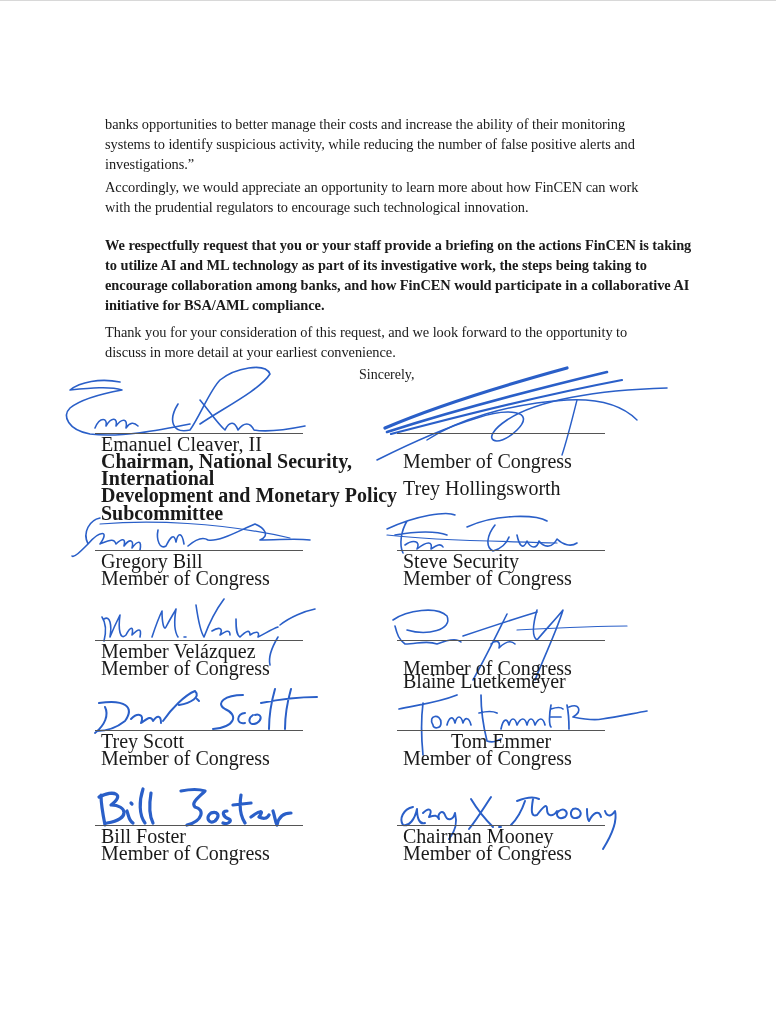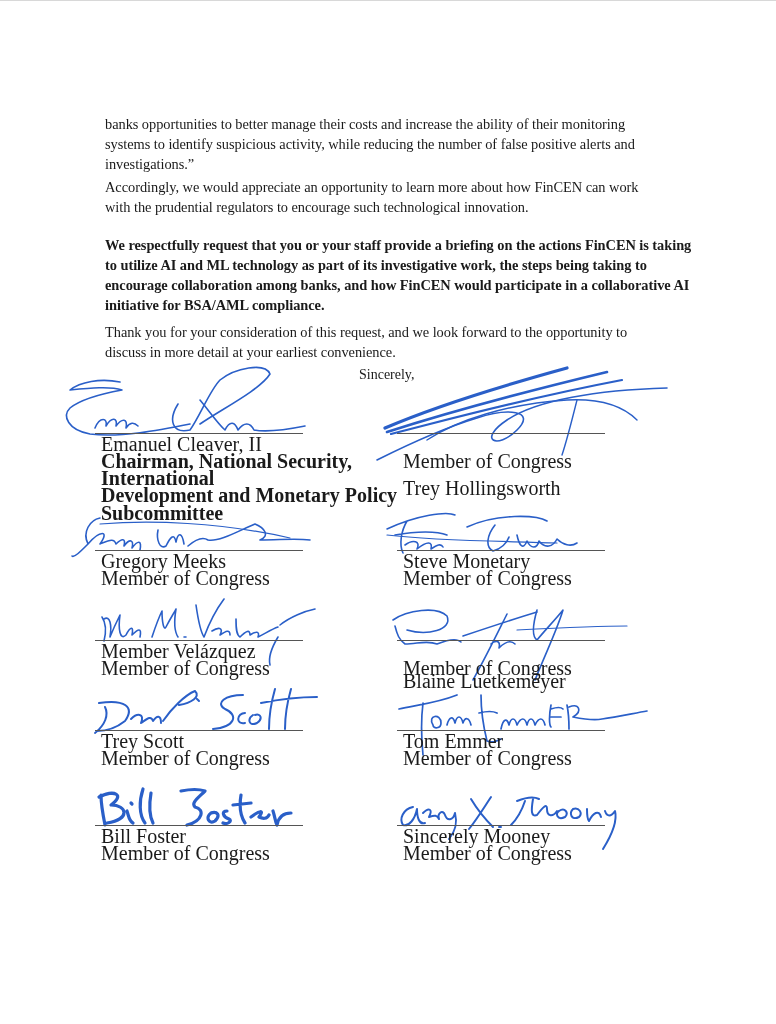--- a/index.html
+++ b/index.html
@@ -73,33 +73,33 @@
 </div>
 
 <div class="sig-block" style="left:95px; top:505px;">
   <svg class="sig-svg" style="left:-25px; top:5px;" width="240" height="50" viewBox="0 0 240 50">
     <path class="ink" stroke-width="1.6" d="M30 8 C20 10 12 22 18 34 C10 42 4 48 2 46 M18 34 C30 20 40 20 30 34 C40 30 44 28 46 34 C52 28 56 28 54 36 C60 28 64 30 62 38 C68 30 72 30 70 40"></path>
     <path class="ink" stroke-width="1.6" d="M88 20 C86 30 90 40 96 36 C100 28 104 22 106 32 C108 22 112 22 114 34"></path>
     <path class="ink" stroke-width="1.6" d="M118 36 C125 30 132 26 138 30 C150 32 170 20 185 14 C195 18 200 26 190 30 C210 30 225 28 240 30"></path>
     <path class="ink" stroke-width="1.2" d="M30 14 C80 10 150 12 220 28"></path>
   </svg>
   <div class="sig-rule" style="top:45px;"></div>
-  <div class="sig-name" style="top:48px;">Gregory Meeks</div>
+  <div class="sig-name" style="top:48px;">Gregory Bill</div>
   <div class="sig-title" style="top:65px;">Member of Congress</div>
 </div>
 
 <div class="sig-block" style="left:397px; top:505px;">
   <svg class="sig-svg" style="left:-20px; top:0px;" width="240" height="55" viewBox="0 0 240 55">
     <path class="ink" stroke-width="1.6" d="M10 24 C40 10 70 6 78 10 M30 16 C24 26 22 40 26 48 M18 30 C40 26 60 26 70 30"></path>
     <path class="ink" stroke-width="1.6" d="M28 40 C36 34 44 36 40 44 C50 36 56 36 54 44 C60 40 64 38 66 42"></path>
     <path class="ink" stroke-width="1.6" d="M90 22 C120 8 160 10 170 16 M118 20 C110 30 108 42 116 46 C124 44 130 38 132 32 M140 30 C142 40 146 46 150 36 C154 44 160 44 162 36 C168 44 176 42 180 34 C186 40 194 42 200 38"></path>
     <path class="ink" stroke-width="1.2" d="M10 30 C60 36 120 36 180 38"></path>
   </svg>
   <div class="sig-rule" style="top:45px;"></div>
-  <div class="sig-name" style="top:48px;">Steve Monetary</div>
+  <div class="sig-name" style="top:48px;">Steve Security</div>
   <div class="sig-title" style="top:65px;">Member of Congress</div>
 </div>
 
 <div class="sig-block" style="left:95px; top:595px;">
   <svg class="sig-svg" style="left:5px; top:2px;" width="220" height="70" viewBox="0 0 220 70">
     <path class="ink" stroke-width="1.6" d="M2 20 C6 26 6 36 4 44 M4 22 C10 18 12 28 10 40 C14 30 18 22 20 18 M20 18 C18 32 20 44 26 38 C30 30 34 28 32 38 C38 32 42 30 40 40"></path>
     <path class="ink" stroke-width="1.6" d="M52 40 C56 28 60 18 62 14 C62 26 64 34 66 30 C70 22 74 16 76 12 C74 24 74 34 78 40 M84 40 L86 40"></path>
     <path class="ink" stroke-width="1.6" d="M96 8 C98 22 100 34 104 40 C110 24 118 10 124 2 M112 34 C118 30 124 30 120 38 C126 34 130 32 130 38 M136 22 C136 30 136 38 140 40 C146 34 150 32 150 38 C156 34 160 34 158 40 C166 36 172 32 178 30"></path>
     <path class="ink" stroke-width="1.6" d="M180 28 C190 20 205 14 215 12 M178 40 C172 50 168 60 170 68"></path>
   </svg>
@@ -131,36 +131,36 @@
   <div class="sig-title" style="top:65px;">Member of Congress</div>
 </div>
 
 <div class="sig-block" style="left:397px; top:685px;">
   <svg class="sig-svg" style="left:0px; top:0px;" width="260" height="75" viewBox="0 0 260 75">
     <path class="ink" stroke-width="1.7" d="M2 24 C20 20 40 18 60 10 M26 18 C24 34 24 50 26 70 M36 40 C30 30 44 28 44 38 C44 44 36 44 36 40 M50 40 C52 32 56 30 58 38 C60 30 64 30 66 38 C68 32 72 32 74 40"></path>
     <path class="ink" stroke-width="1.7" d="M84 10 C84 24 86 40 90 56 C96 58 100 56 104 54 M82 28 C90 26 96 26 100 28 M104 44 C106 34 110 32 112 40 C114 32 118 32 120 40 C124 32 128 32 130 40 C132 32 136 32 138 40 C142 32 146 32 148 40"></path>
     <path class="ink" stroke-width="1.7" d="M154 20 C152 30 152 40 154 42 M154 24 C160 22 164 22 166 24 M154 32 L164 32 M170 20 C172 30 172 38 172 44 M172 22 C182 18 186 26 176 32 C186 34 196 36 205 34 C220 32 238 28 250 26"></path>
   </svg>
   <div class="sig-rule" style="top:45px;"></div>
-  <div class="sig-name" style="top:48px;">Tom Emmer</div>
+  <div class="sig-name" style="top:48px;margin-left:48px;">Tom Emmer</div>
   <div class="sig-title" style="top:65px;">Member of Congress</div>
 </div>
 
 <div class="sig-block" style="left:95px; top:775px;">
   <svg class="sig-svg" style="left:0px; top:10px;" width="200" height="50" viewBox="0 0 200 50">
     <path class="ink" stroke-width="3.2" d="M6 10 C6 20 8 30 10 40 M4 12 C20 4 30 10 16 20 C32 20 36 34 12 38 M32 26 C34 32 34 36 38 38 M36 18 L37 19 M48 4 C44 16 44 30 50 38 M56 8 C54 20 54 30 58 38"></path>
     <path class="ink" stroke-width="3.2" d="M86 6 C96 4 104 4 110 6 C102 14 96 18 100 22 C110 24 108 36 92 40 M116 28 C110 32 114 40 120 36 C126 30 122 26 116 28 M132 26 C126 26 128 32 134 34 C138 36 132 40 128 38 M146 10 C144 22 146 32 150 38 M138 20 L156 18 M156 32 C164 26 170 24 164 32 C168 34 172 34 174 30 M178 26 C180 32 180 36 182 40 C184 30 190 28 196 28"></path>
   </svg>
   <div class="sig-rule" style="top:50px;"></div>
   <div class="sig-name" style="top:53px;">Bill Foster</div>
   <div class="sig-title" style="top:70px;">Member of Congress</div>
 </div>
 
 <div class="sig-block" style="left:397px; top:775px;">
   <svg class="sig-svg" style="left:0px; top:10px;" width="250" height="70" viewBox="0 0 250 70">
     <path class="ink" stroke-width="2" d="M16 22 C6 24 2 34 6 40 C12 42 18 34 20 24 C20 32 22 40 28 38 M26 28 C32 22 36 24 32 32 C38 30 40 30 42 34 C40 28 46 24 48 30 C50 36 56 36 58 28 C60 36 60 44 52 54"></path>
     <path class="ink" stroke-width="2" d="M74 14 C80 24 88 34 96 42 M94 12 C86 24 80 34 72 44 M102 42 L104 42"></path>
     <path class="ink" stroke-width="2" d="M120 16 C130 12 138 12 142 14 M128 16 C124 28 118 36 114 40 M136 14 C134 26 134 32 140 30 C146 22 150 18 150 24 C150 32 156 32 160 26 M162 26 C158 28 160 36 168 32 C172 28 168 22 162 26 M176 24 C172 28 174 36 182 32 C186 28 182 22 176 24 M190 24 C190 30 190 34 192 36 C196 28 202 24 204 32 M208 26 C210 32 214 32 218 26 C220 34 216 48 206 64"></path>
   </svg>
   <div class="sig-rule" style="top:50px;"></div>
-  <div class="sig-name" style="top:53px;">Sincerely Mooney</div>
+  <div class="sig-name" style="top:53px;">Chairman Mooney</div>
   <div class="sig-title" style="top:70px;">Member of Congress</div>
 </div>
 
 </body></html>

